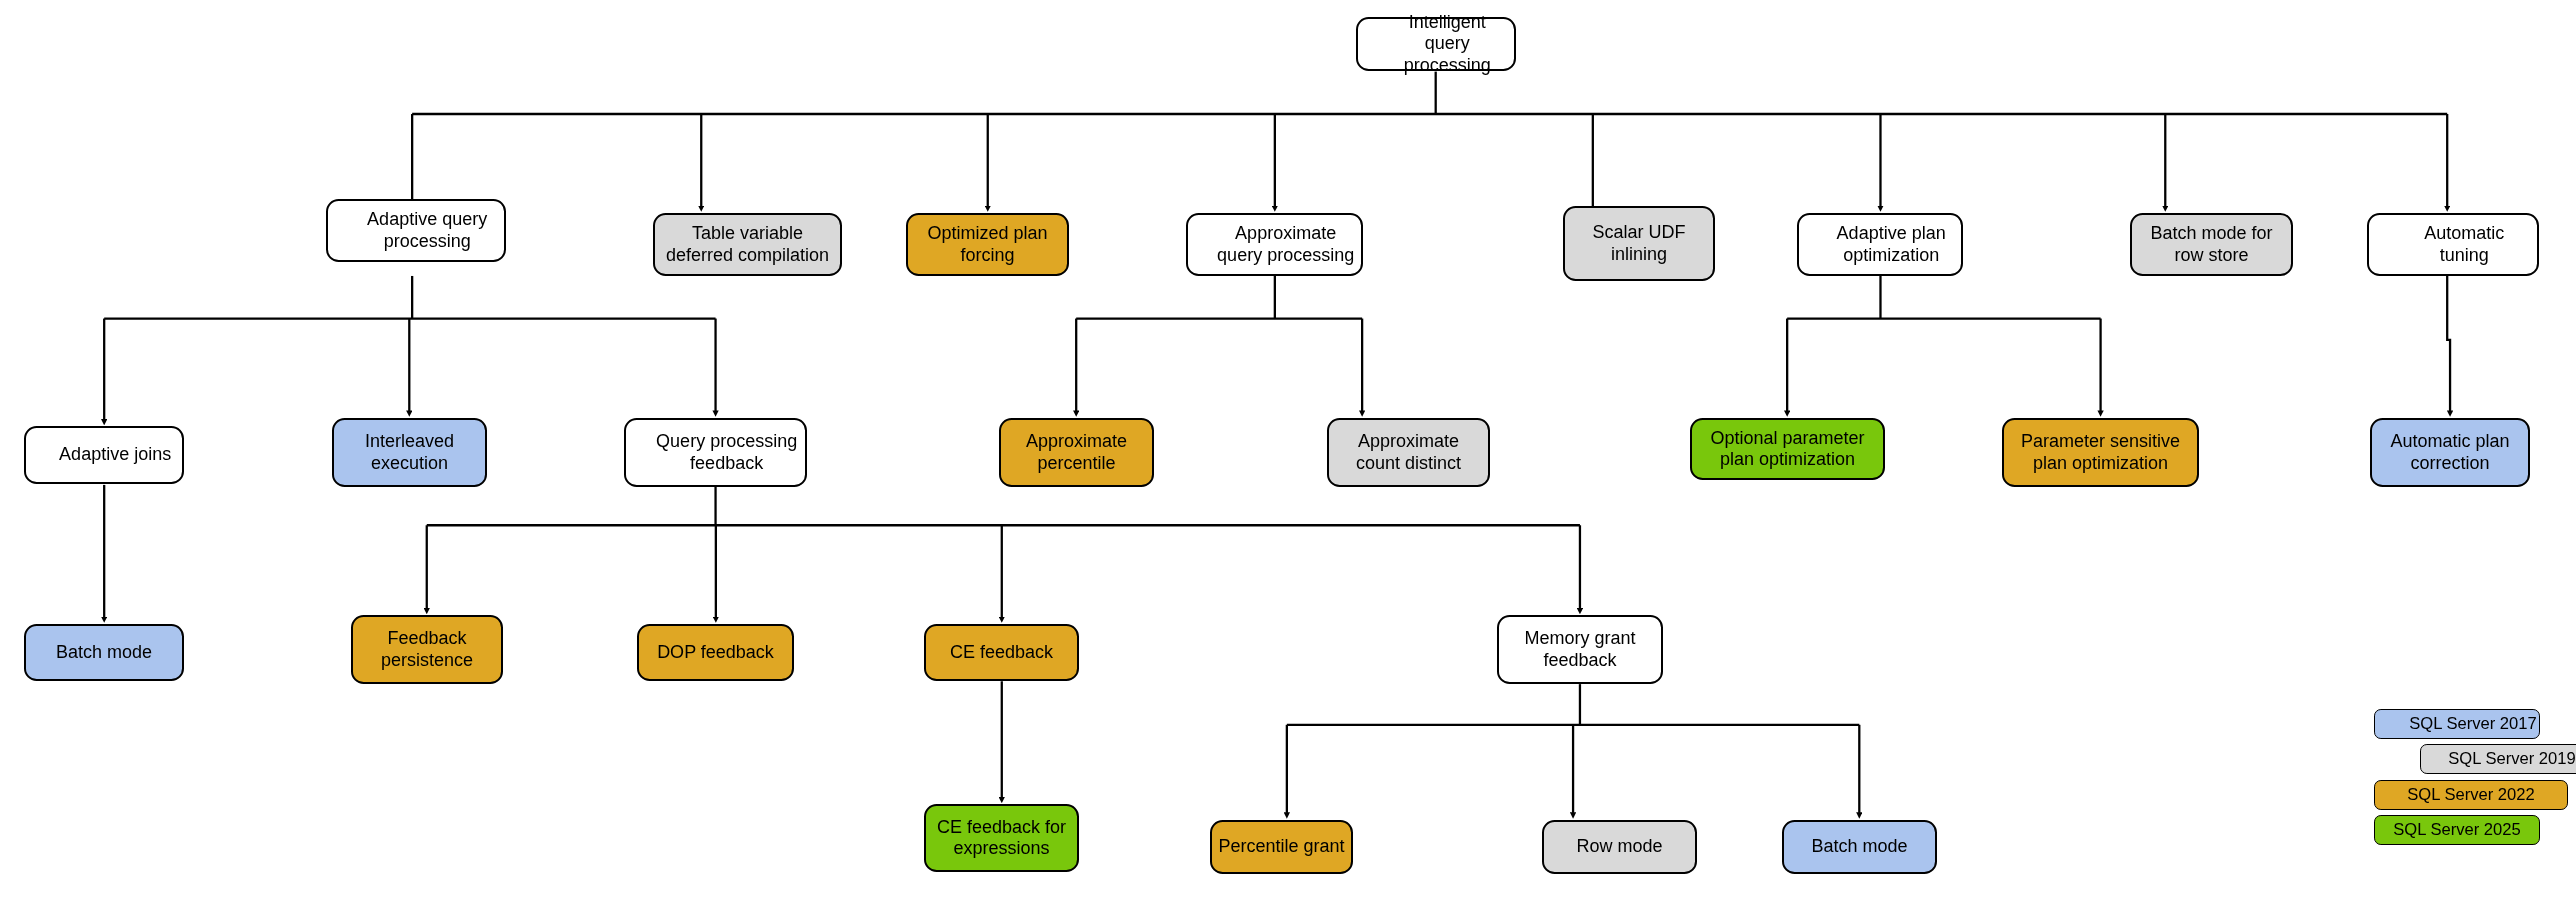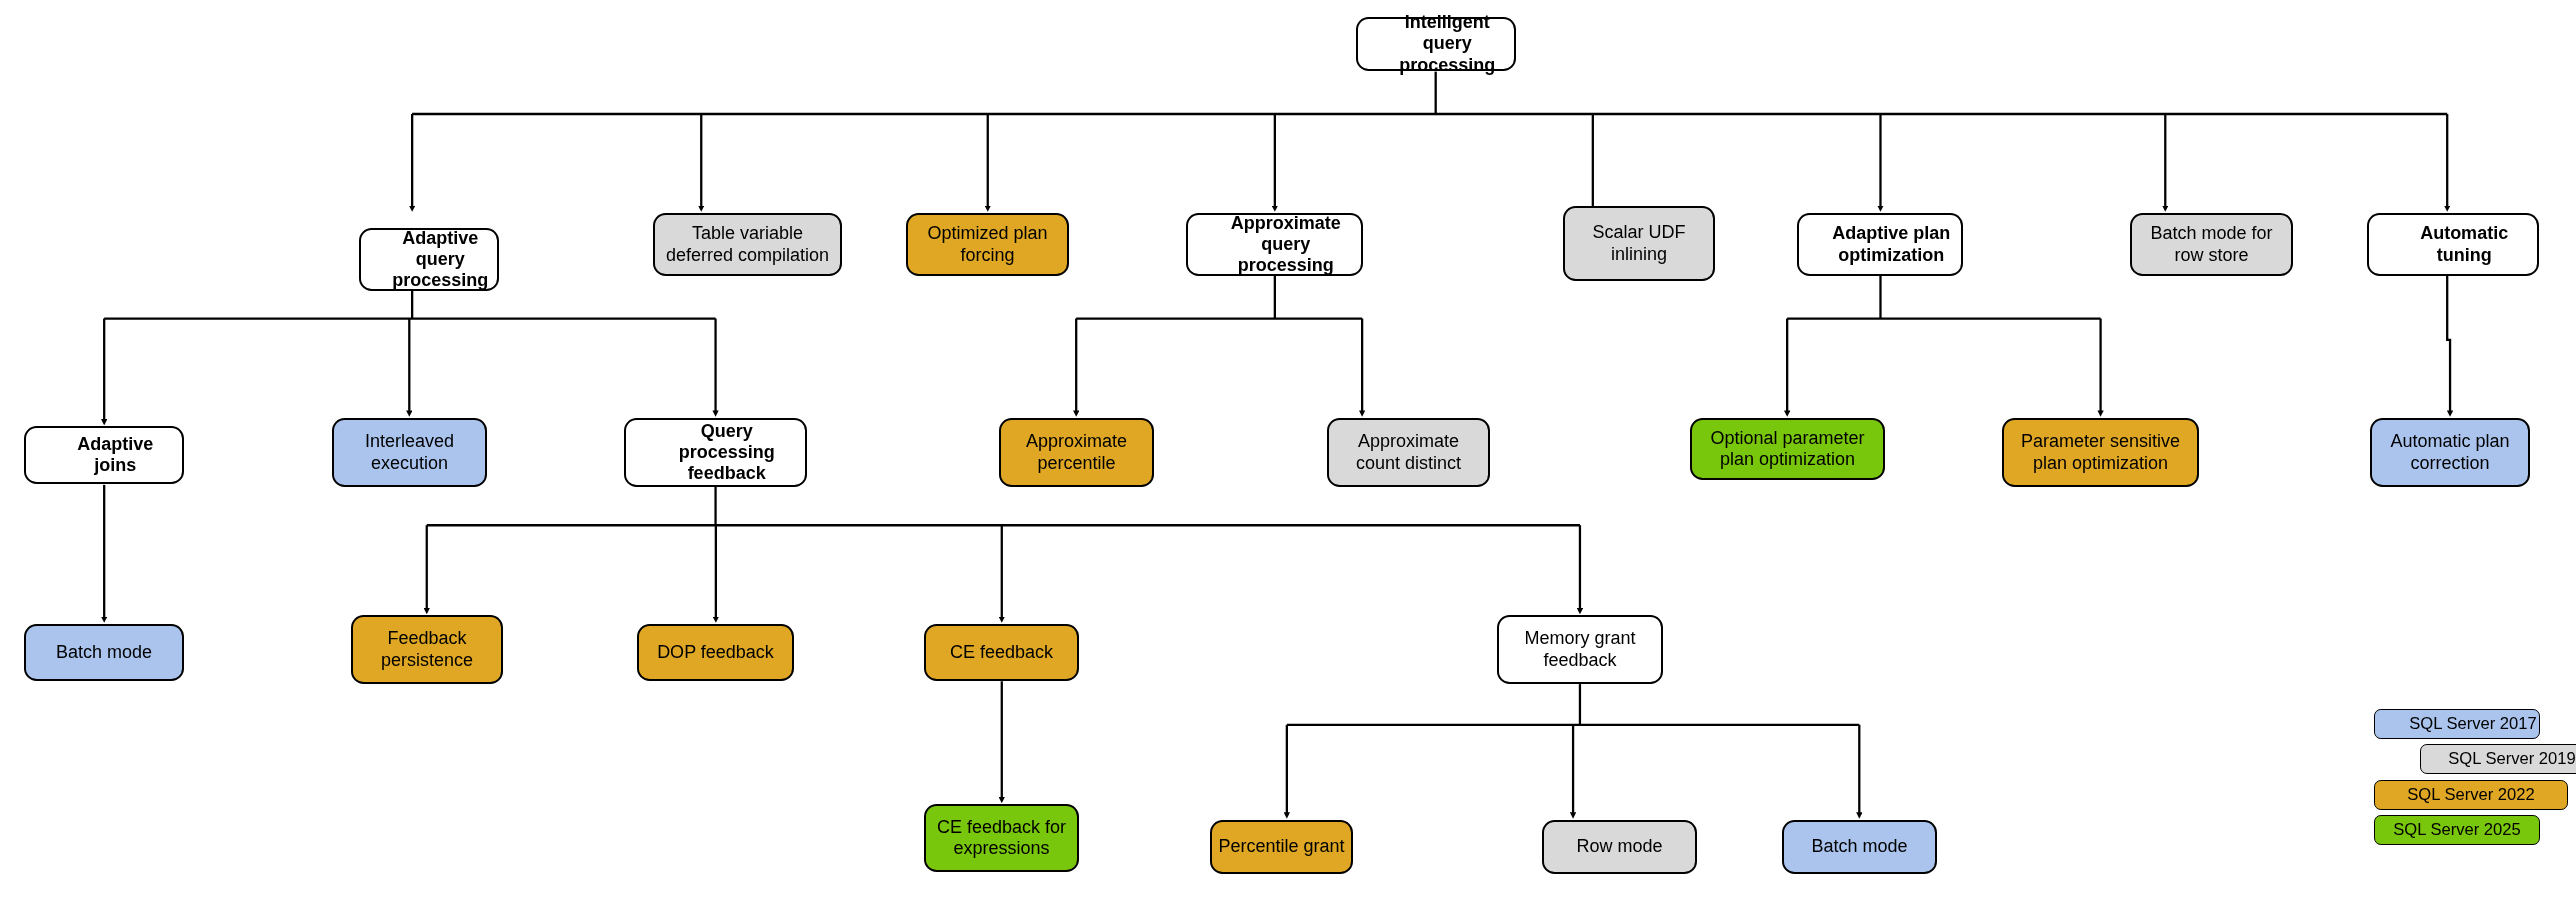--- a/index.html
+++ b/index.html
@@ -25,21 +25,21 @@
     line-height:1.18;
     padding:2.3px 5.7px;
     font-size:18px;
     white-space:pre-line;
   }
   .fill-white{background:#ffffff;}
   .fill-gray{background:#d9d9d9;margin-left:46px;}
   .fill-blue{background:#aac4ee;}
   .fill-orange{background:#dfa724;}
   .fill-green{background:#79c70c;}
-  .bold{font-weight:bold;padding-left:28px;}
+  .bold{font-weight:normal;padding-left:28px;}
   .legend-box{
     position:absolute;
     box-sizing:border-box;
     border:1.7px solid #000000;
     border-radius:6.9px;
     display:flex;
     align-items:center;
     justify-content:center;
     font-size:16.6px;
     color:#000000;
@@ -92,21 +92,21 @@
         <path d="M 2248 1266.1 L 3248 1266.1"></path>
         <path d="M 2248 1266.1 L 2248 1420" marker-end="url(#arrow)"></path>
         <path d="M 2748 1266.1 L 2748 1420" marker-end="url(#arrow)"></path>
         <path d="M 3248 1266.1 L 3248 1420" marker-end="url(#arrow)"></path>
       </g>
   </svg>
 
   <div id="nodes">
       <div class="node fill-white bold" style="left: 1356px; top: 17px; width: 160px; height: 54px;">Intelligent query
 processing</div>
-      <div class="node fill-white bold" style="left: 326px; top: 228px; width: 140px; height: 63px; margin-left: 33px;">Adaptive query
+      <div class="node fill-white bold" style="left: 326px; top: 199px; width: 180px; height: 63px;">Adaptive query
 processing</div>
       <div class="node fill-gray" style="left: 607px; top: 213px; width: 189px; height: 63px;">Table variable
 deferred compilation</div>
       <div class="node fill-orange" style="left: 906px; top: 213px; width: 163px; height: 63px;">Optimized plan
 forcing</div>
       <div class="node fill-white bold" style="left: 1186px; top: 213px; width: 177px; height: 63px;">Approximate
 query processing</div>
       <div class="node fill-gray" style="left: 1517px; top: 206px; width: 152px; height: 75px;">Scalar UDF
 inlining</div>
       <div class="node fill-white bold" style="left: 1797px; top: 213px; width: 166px; height: 63px;">Adaptive plan

